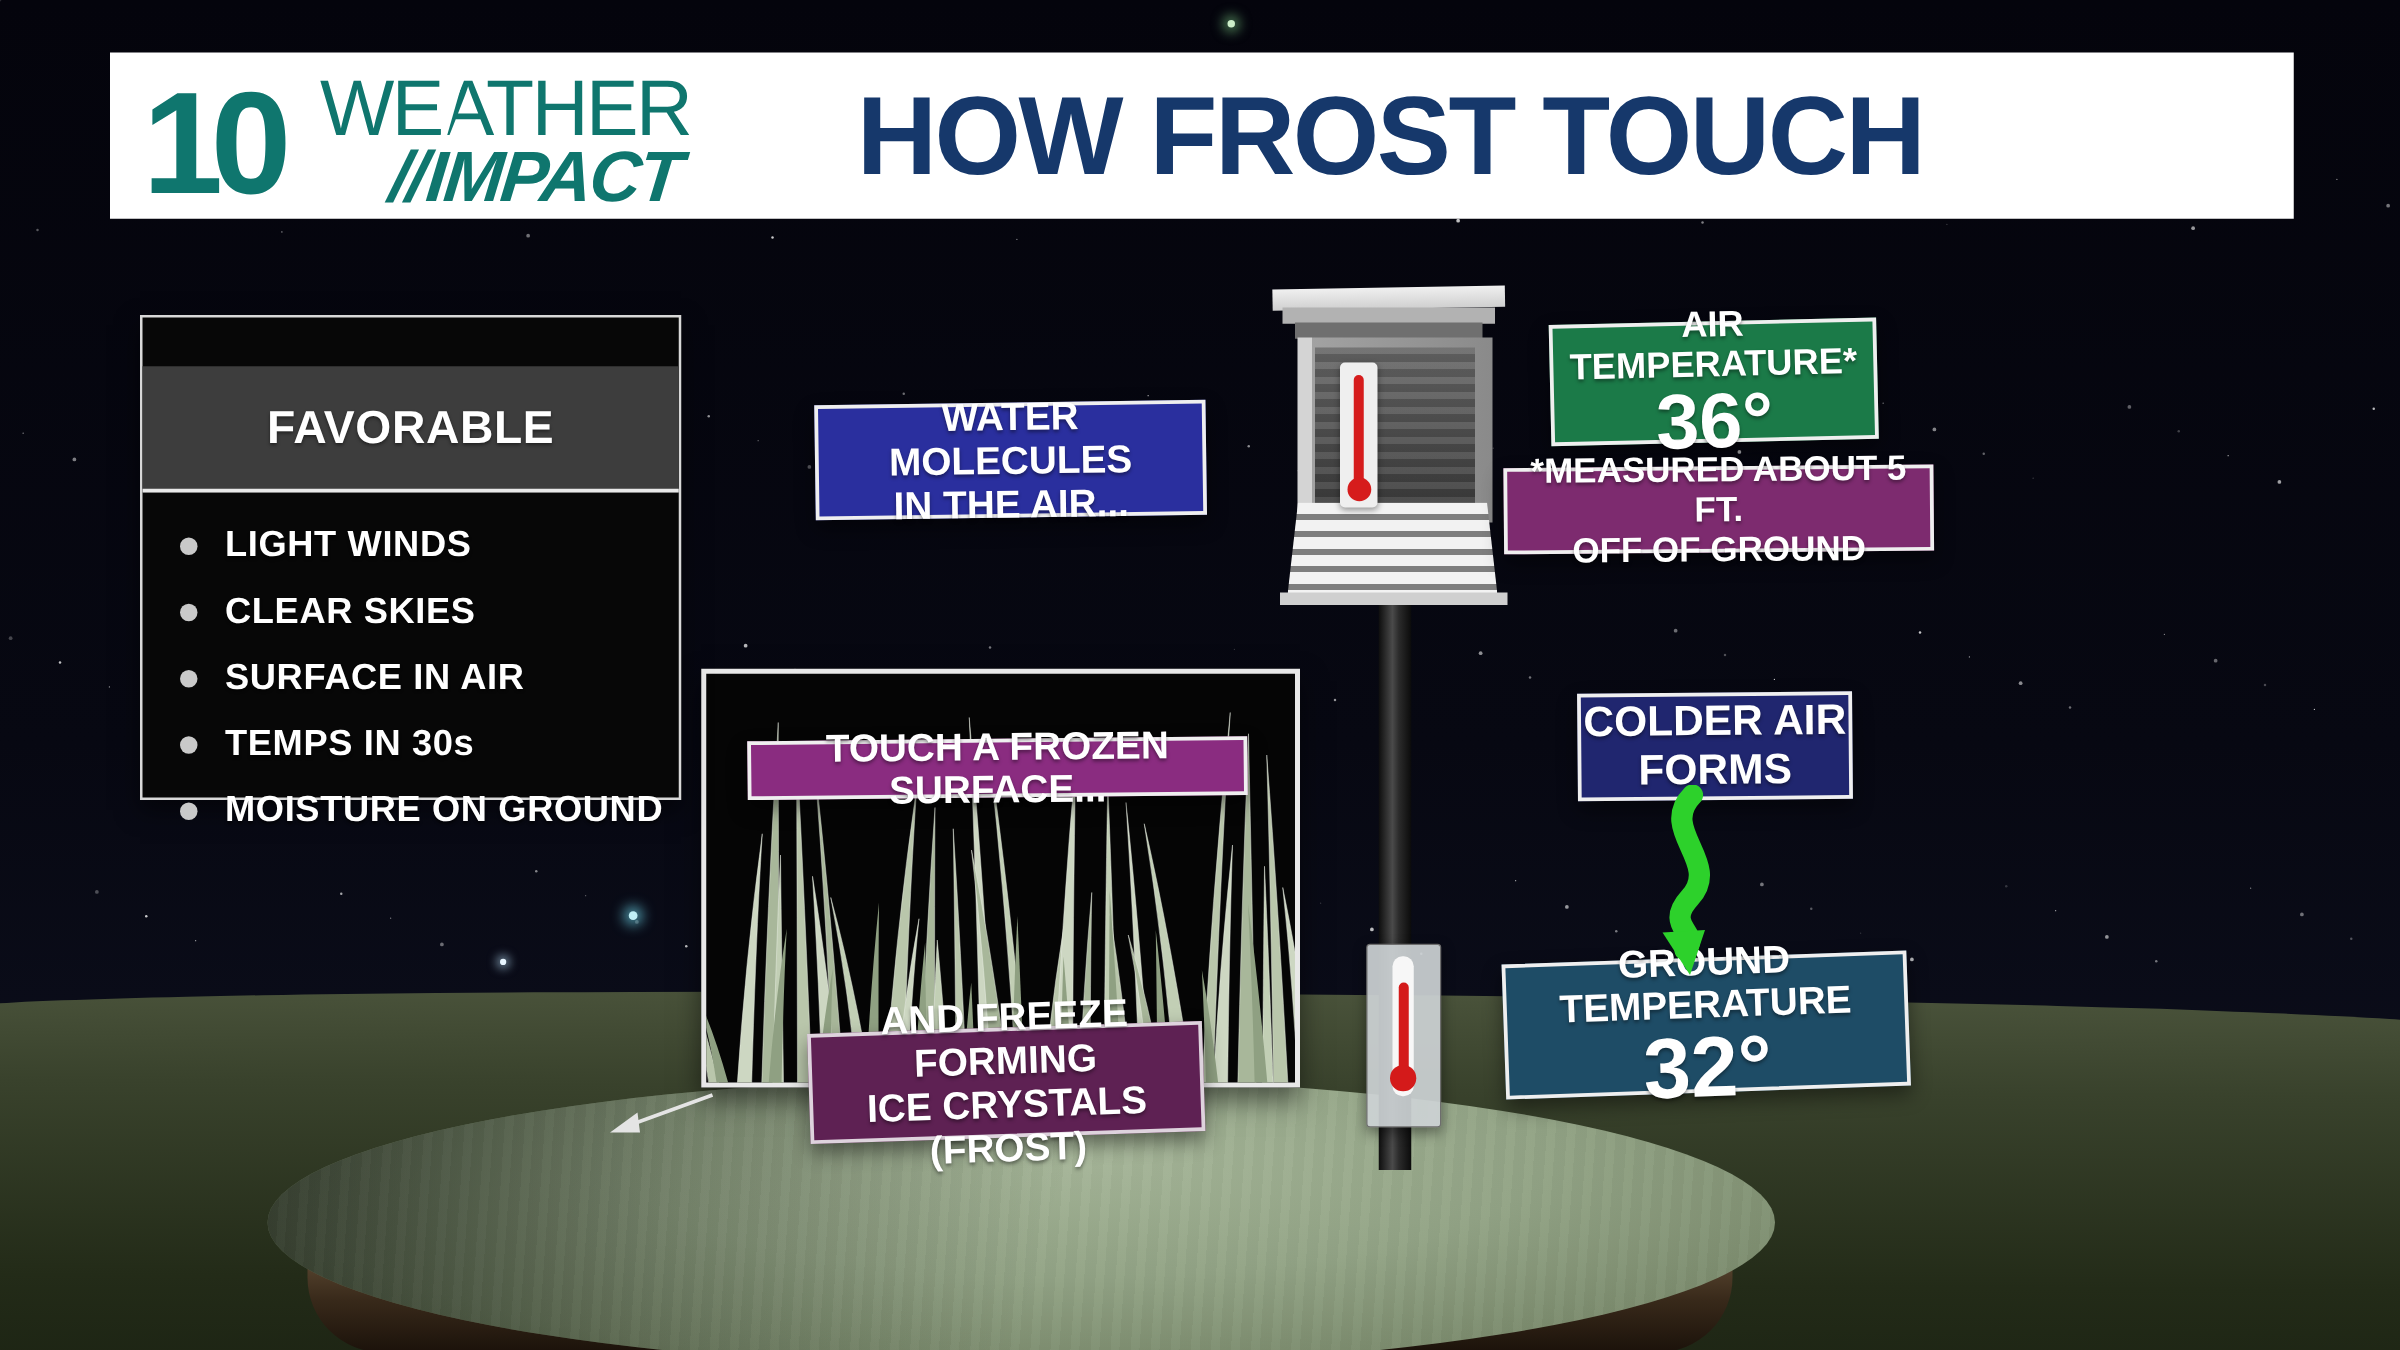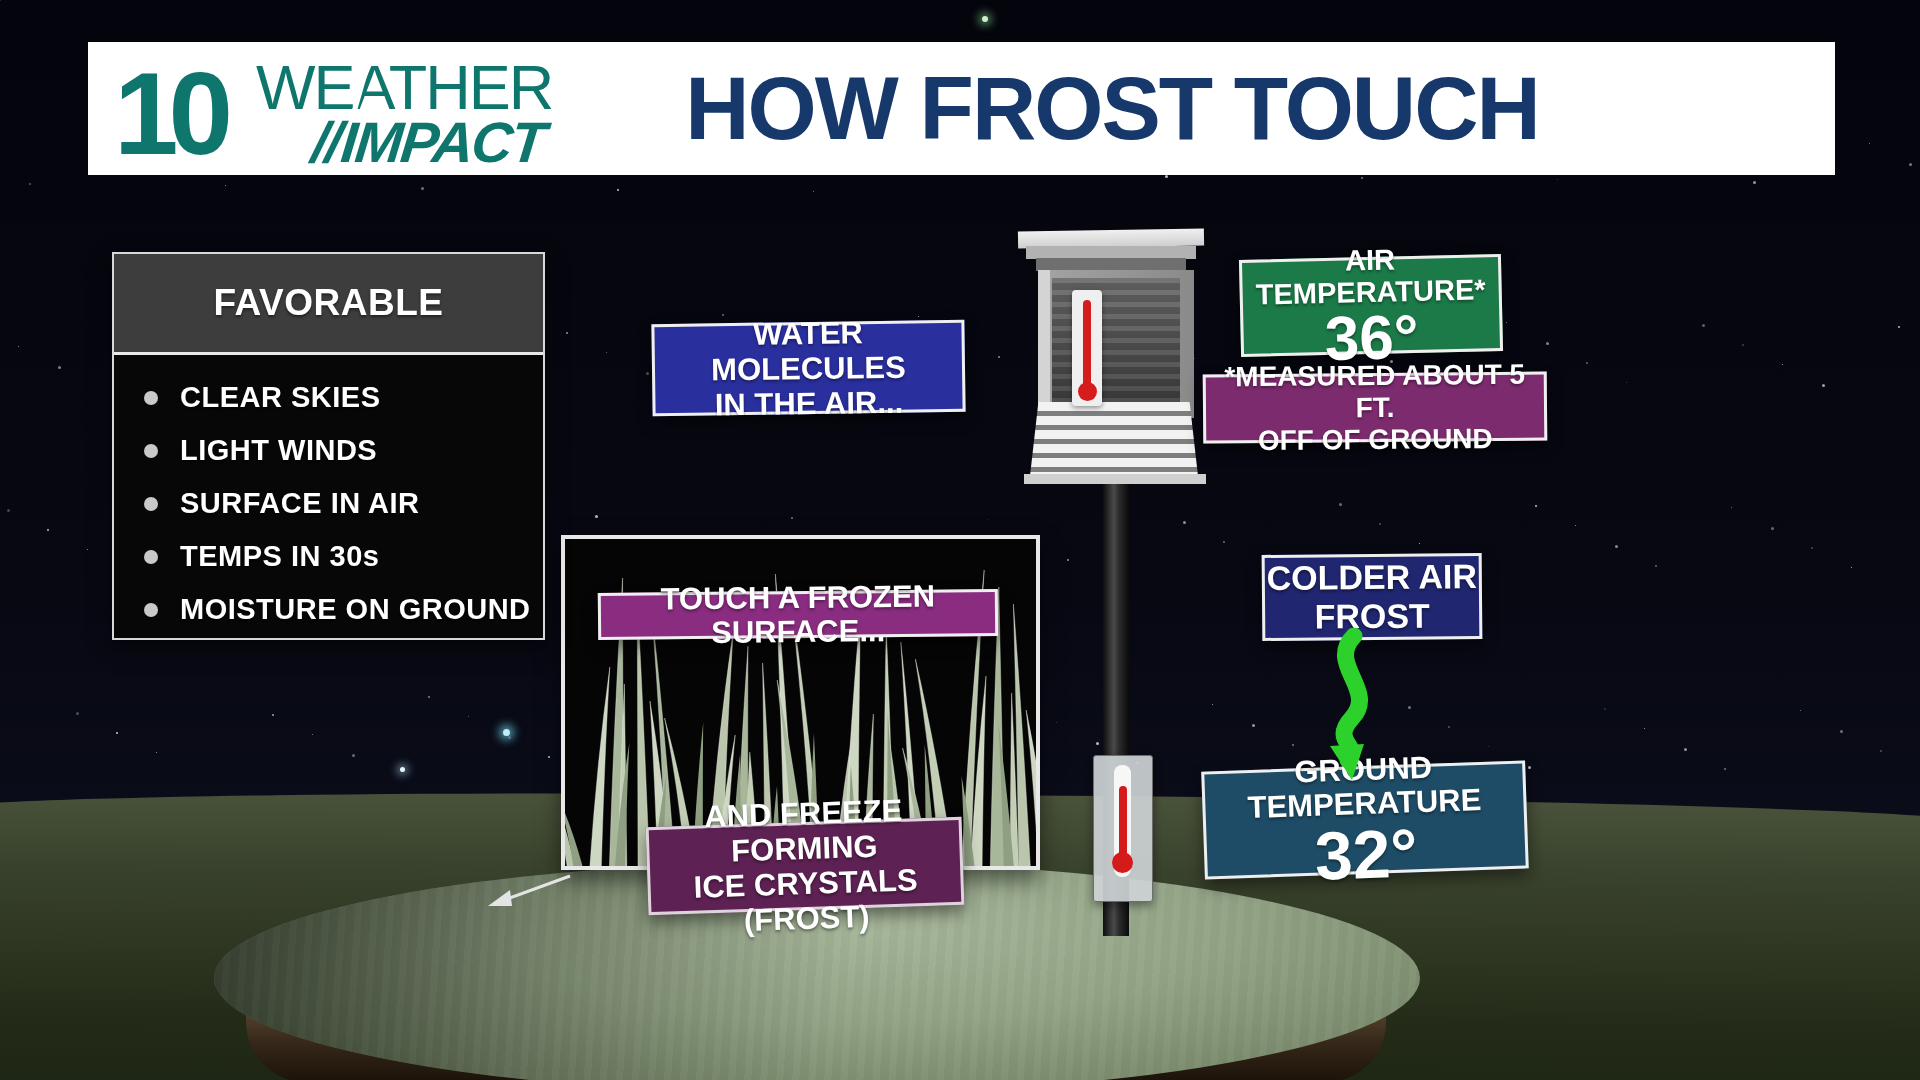--- a/index.html
+++ b/index.html
@@ -33,21 +33,21 @@
   #logo-weather .bolt{position:absolute;left:103px;top:-4px;width:5px;height:64px;background:#fff;transform:rotate(16deg);}
   #logo-impact{display:block;font-size:57px;line-height:52px;font-weight:bold;font-style:italic;
      transform:skewX(-6deg);margin-left:56px;letter-spacing:-2px;}
   #logo-impact .slashes{font-style:italic;margin-right:2px;}
   #page-title{position:absolute;left:1024px;top:20px;transform:translateX(-50%);
      font-size:89px;line-height:92px;font-weight:bold;letter-spacing:-2px;color:#16386b;white-space:nowrap;}
   
   #favorable{left:112px;top:252px;width:433px;height:388px;background:#070707;
      border:2px solid #d8d8d8;box-sizing:border-box;box-shadow:0 8px 18px rgba(0,0,0,.5);}
   #favorable-head{height:98px;background:#3d3d3d;border-bottom:3px solid #e8e8e8;
-     display:flex;flex-direction:column;justify-content:center;align-items:center;}
+     display:flex;flex-direction:column;justify-content:center;align-items:center;margin-top:39px;}
   #favorable-head .hl{color:#fff;font-weight:bold;font-size:37px;line-height:42px;letter-spacing:.5px;
      text-shadow:0 2px 3px rgba(0,0,0,.45);}
   #favorable-list{padding-top:16px;}
   .cond-row{display:flex;align-items:center;height:53px;padding-left:30px;}
   .cond-dot{width:14px;height:14px;border-radius:50%;background:#c9c9c9;margin-right:22px;flex:none;}
   .cond-text{color:#fff;font-weight:bold;font-size:29px;letter-spacing:.5px;text-shadow:0 2px 2px rgba(0,0,0,.5);}
   
   .callout{position:absolute;box-sizing:border-box;border:3px solid #efefef;color:#fff;font-weight:bold;
      display:flex;flex-direction:column;justify-content:center;align-items:center;text-align:center;
      text-shadow:0 2px 3px rgba(0,0,0,.4);box-shadow:0 7px 16px rgba(0,0,0,.45);}
@@ -387,25 +387,25 @@
     <polygon points="10,40 32,24 34,40" fill="#e4e4e4"></polygon>
   </svg>
 
   <div id="favorable" class="abs z7">
     <div id="favorable-head">
       <span class="hl">FAVORABLE</span>
     </div>
     <div id="favorable-list">
       <div class="cond-row">
         <span class="cond-dot"></span>
-        <span class="cond-text">CLEAR SKIES</span>
+        <span class="cond-text">LIGHT WINDS</span>
       </div>
       <div class="cond-row">
         <span class="cond-dot"></span>
-        <span class="cond-text">LIGHT WINDS</span>
+        <span class="cond-text">CLEAR SKIES</span>
       </div>
       <div class="cond-row">
         <span class="cond-dot"></span>
         <span class="cond-text">SURFACE IN AIR</span>
       </div>
       <div class="cond-row">
         <span class="cond-dot"></span>
         <span class="cond-text">TEMPS IN 30s</span>
       </div>
       <div class="cond-row">
@@ -425,21 +425,21 @@
     <span class="val">36°</span>
   </div>
 
   <div id="measured-box" class="callout z7" style="background-color: rgb(125, 43, 111);">
     <span>*MEASURED ABOUT 5 FT.</span>
     <span>OFF OF GROUND</span>
   </div>
 
   <div id="colder-box" class="callout z7" style="background-color: rgb(32, 38, 111);">
     <span>COLDER AIR</span>
-    <span>FROST</span>
+    <span>FORMS</span>
   </div>
 
   <svg id="squiggle-arrow" class="abs" width="130" height="170">
     <path d="M54 8 C26 36 78 62 52 90 C30 114 62 118 48 132" fill="none" stroke="#2dd12b" stroke-width="17" stroke-linecap="round"></path>
     <polygon points="30,118 52,152 64,116" fill="#2dd12b"></polygon>
   </svg>
 
   <div id="groundtemp-box" class="callout z7" style="background-color: rgb(30, 76, 102);">
     <span class="lbl">GROUND TEMPERATURE</span>
     <span class="val">32°</span>

